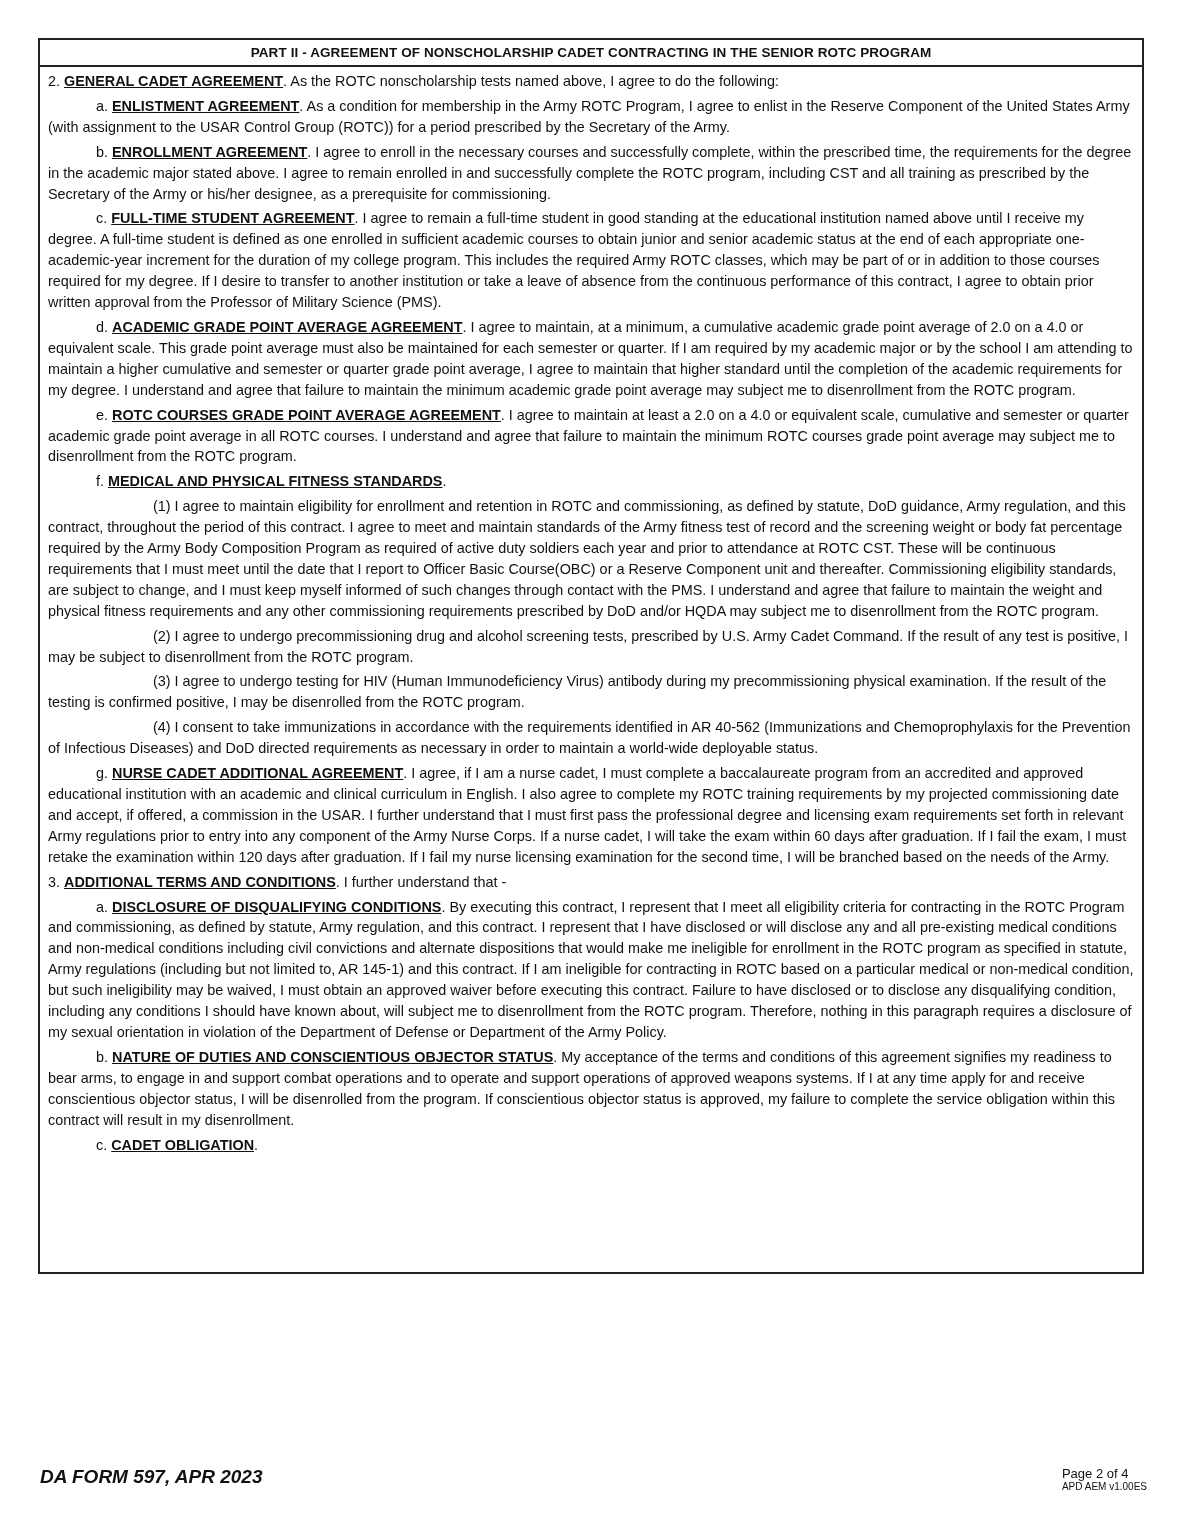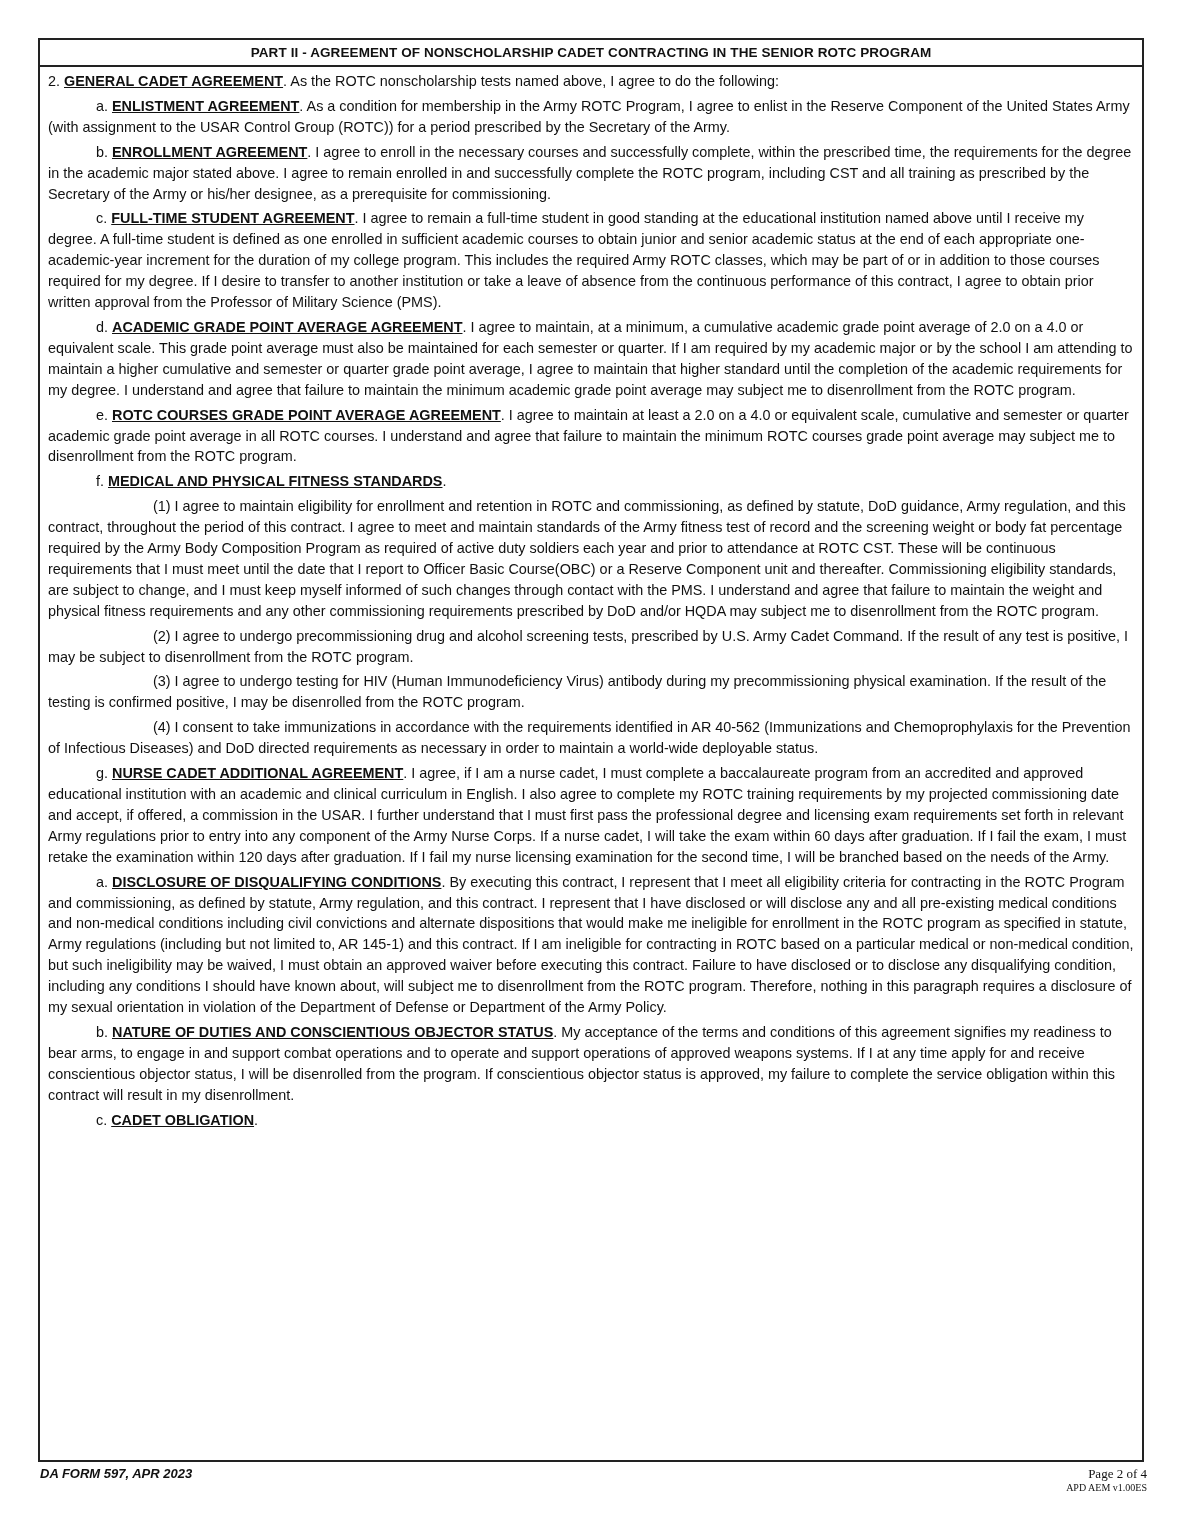--- a/index.html
+++ b/index.html
@@ -1,26 +1,26 @@
 <!DOCTYPE html>
 <html><head>
 <meta charset="utf-8">
 <style>
   html, body { margin:0; padding:0; background:#fff; }
   body { width:1187px; height:1536px; position:relative; font-family:"Liberation Sans", sans-serif; color:#111; }
-  .form-box { position:absolute; left:38px; top:38px; width:1106px; height:1424px; border:2px solid #222; box-sizing:border-box; }
+  .form-box { position:absolute; left:38px; top:38px; width:1106px; height:1236px; border:2px solid #222; box-sizing:border-box; }
   .part-header { height:25px; border-bottom:2px solid #222; text-align:center; font-weight:bold; font-size:13.5px; line-height:25px; letter-spacing:0.1px; }
   .content { padding:4px 8px 0 8px; font-size:14.4px; line-height:20.9px; }
   .para { margin:0 0 4px 0; }
   .indent-a { text-indent:48px; }
   .indent-sub { text-indent:105px; }
   .heading { font-weight:bold; text-decoration:underline;text-align:right; }
   .ital { }
-  .footer-left { position:absolute; left:40px; top:1466px; font-weight:bold; font-style:italic; font-size:13px; }
-  .footer-right { position:absolute; right:40px; top:1466px; font-size:13px; text-align:right;font-family:Liberation Serif, serif; }
+  .footer-left { position:absolute; left:40px; top:1466px; font-weight:bold; font-style:italic; font-size:19px; }
+  .footer-right { position:absolute; right:40px; top:1466px; font-size:13px; text-align:left; }
   .footer-right .ver { font-size:10px; display:block; margin-top:0px; }
 </style>
 </head>
 <body>
 
 <div class="form-box">
   <div class="part-header">PART II -  AGREEMENT OF NONSCHOLARSHIP CADET CONTRACTING IN THE SENIOR ROTC PROGRAM</div>
   <div class="content">
 
     <p class="para">
@@ -64,20 +64,23 @@
     </p>
 
     <p class="para indent-sub">
       <span>(4) I consent to take immunizations in accordance with the requirements identified in AR 40-562 </span><span class="ital">(Immunizations and Chemoprophylaxis for the Prevention of Infectious Diseases)</span><span> and DoD directed requirements as necessary in order to maintain a world-wide deployable status.</span>
     </p>
 
     <p class="para indent-a">
       <span>g. </span><span class="heading">NURSE CADET ADDITIONAL AGREEMENT</span><span>. I agree, if I am a nurse cadet, I must complete a baccalaureate program from an accredited and approved educational institution with an academic and clinical curriculum in English. I also agree to complete my ROTC training requirements by my projected commissioning date and accept, if offered, a commission in the USAR. I further understand that I must first pass the professional degree and licensing exam requirements set forth in relevant Army regulations prior to entry into any component of the Army Nurse Corps.  If a nurse cadet, I will take the exam within 60 days after graduation. If I fail the exam, I must retake the examination within 120 days after graduation. If I fail my nurse licensing examination for the second time, I will be branched based on the needs of the Army.</span>
     </p>
 
+    <p class="para">
+      <span>3. </span><span class="heading">ADDITIONAL TERMS AND CONDITIONS</span><span>.  I further understand that -</span>
+    </p>
 
     <p class="para indent-a">
       <span>a. </span><span class="heading">DISCLOSURE OF DISQUALIFYING CONDITIONS</span><span>. By executing this contract, I represent that I meet all eligibility criteria for contracting in the ROTC Program and commissioning, as defined by statute, Army regulation, and this contract. I represent that I have disclosed or will disclose any and all pre-existing medical conditions and non-medical conditions including civil convictions and alternate dispositions that would make me ineligible for enrollment in the ROTC program as specified in statute, Army regulations </span><span class="ital">(including but not limited to, AR 145-1)</span><span> and this contract. If I am ineligible for contracting in ROTC based on a particular medical or non-medical condition, but such ineligibility may be waived, I must obtain an approved waiver before executing this contract. Failure to have disclosed or to disclose any disqualifying condition, including any conditions I should have known about, will subject me to disenrollment from the ROTC program. Therefore, nothing in this paragraph requires a disclosure of my sexual orientation in violation of the Department of Defense or Department of the Army Policy.</span>
     </p>
 
     <p class="para indent-a">
       <span>b. </span><span class="heading">NATURE OF DUTIES AND CONSCIENTIOUS OBJECTOR STATUS</span><span>.  My acceptance of the terms and conditions of this agreement signifies my readiness to bear arms, to engage in and support combat operations and to operate and support operations of approved weapons systems. If I at any time apply for and receive conscientious objector status, I will be disenrolled from the program. If conscientious objector status is approved, my failure to complete the service obligation within this contract will result in my disenrollment.</span>
     </p>
 
     <p class="para indent-a">

